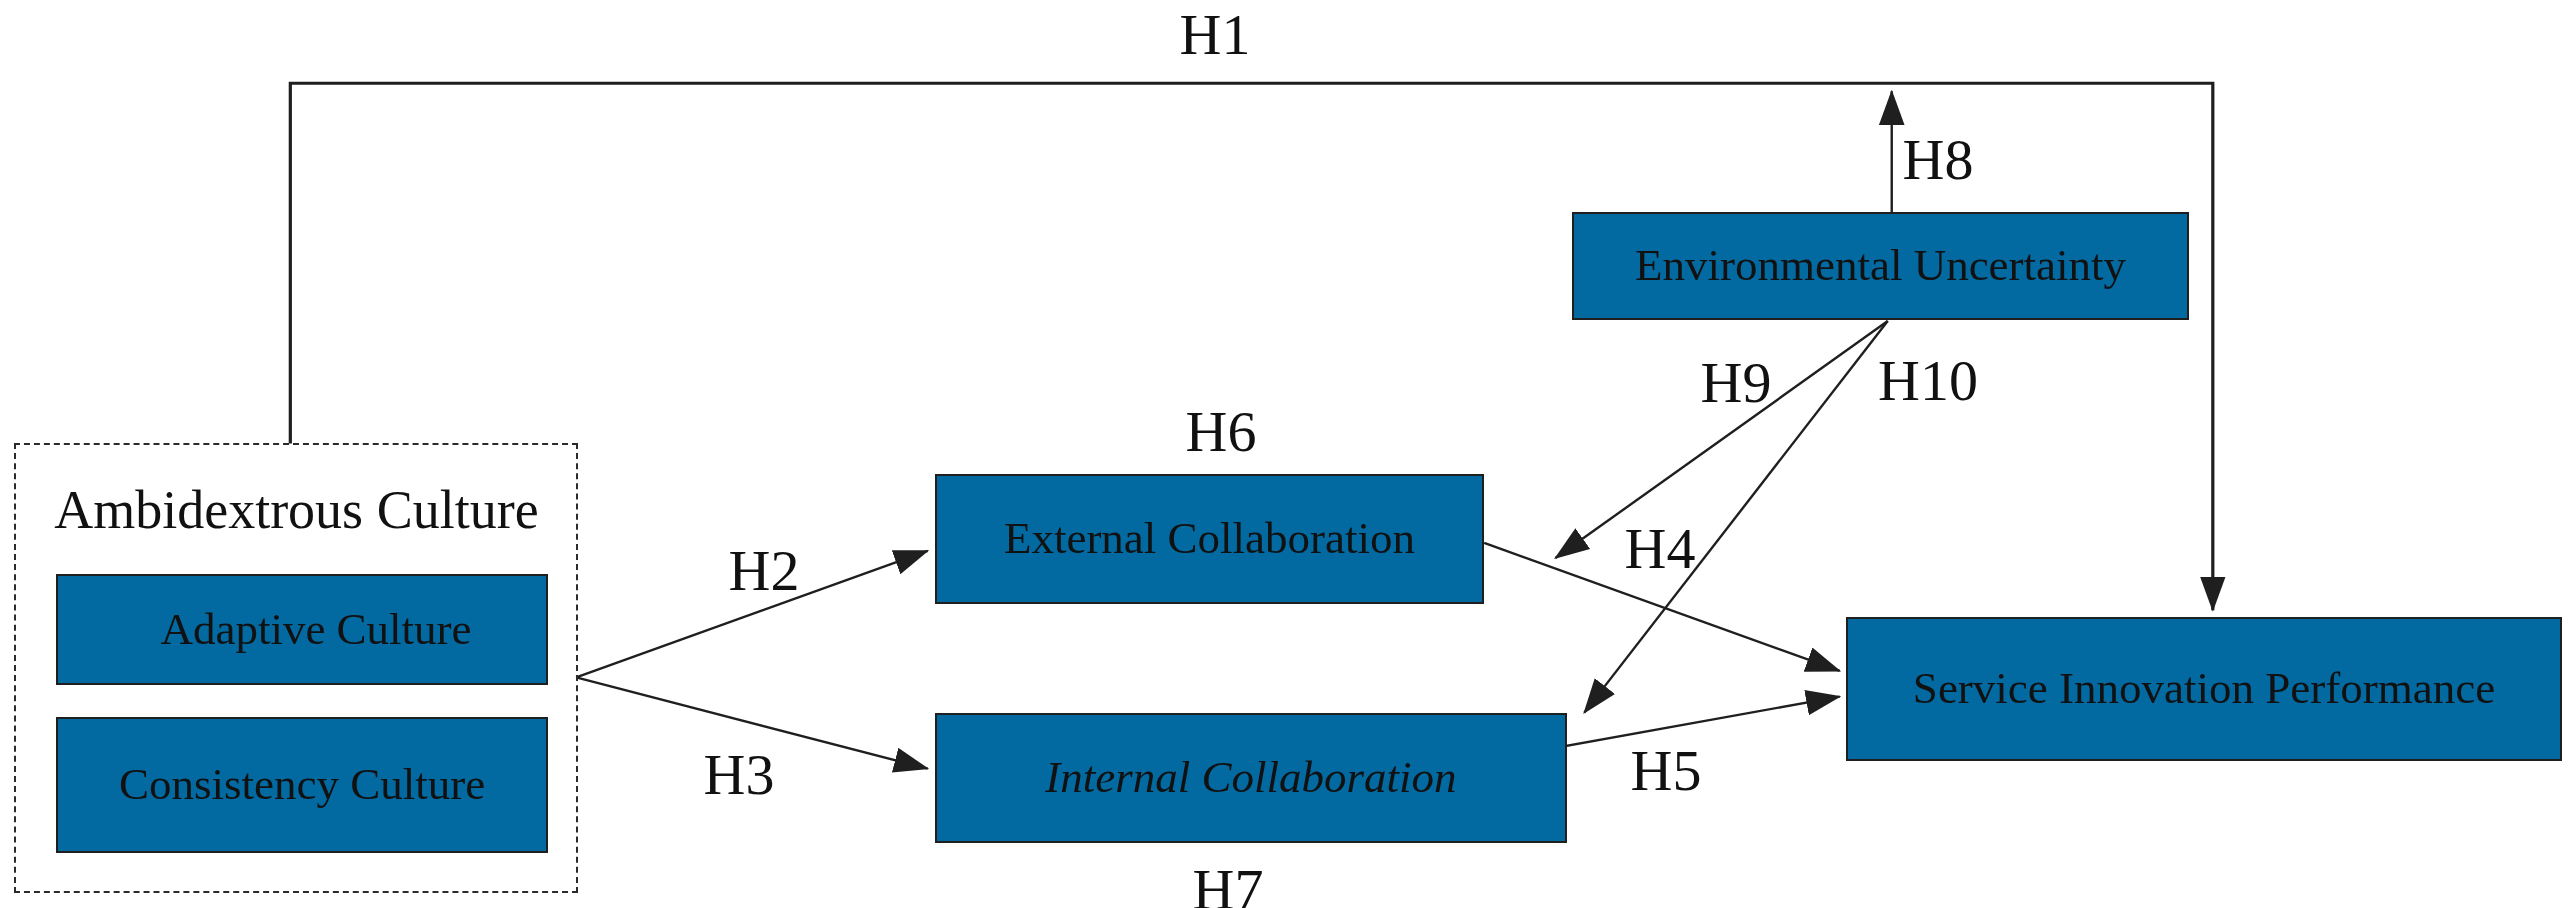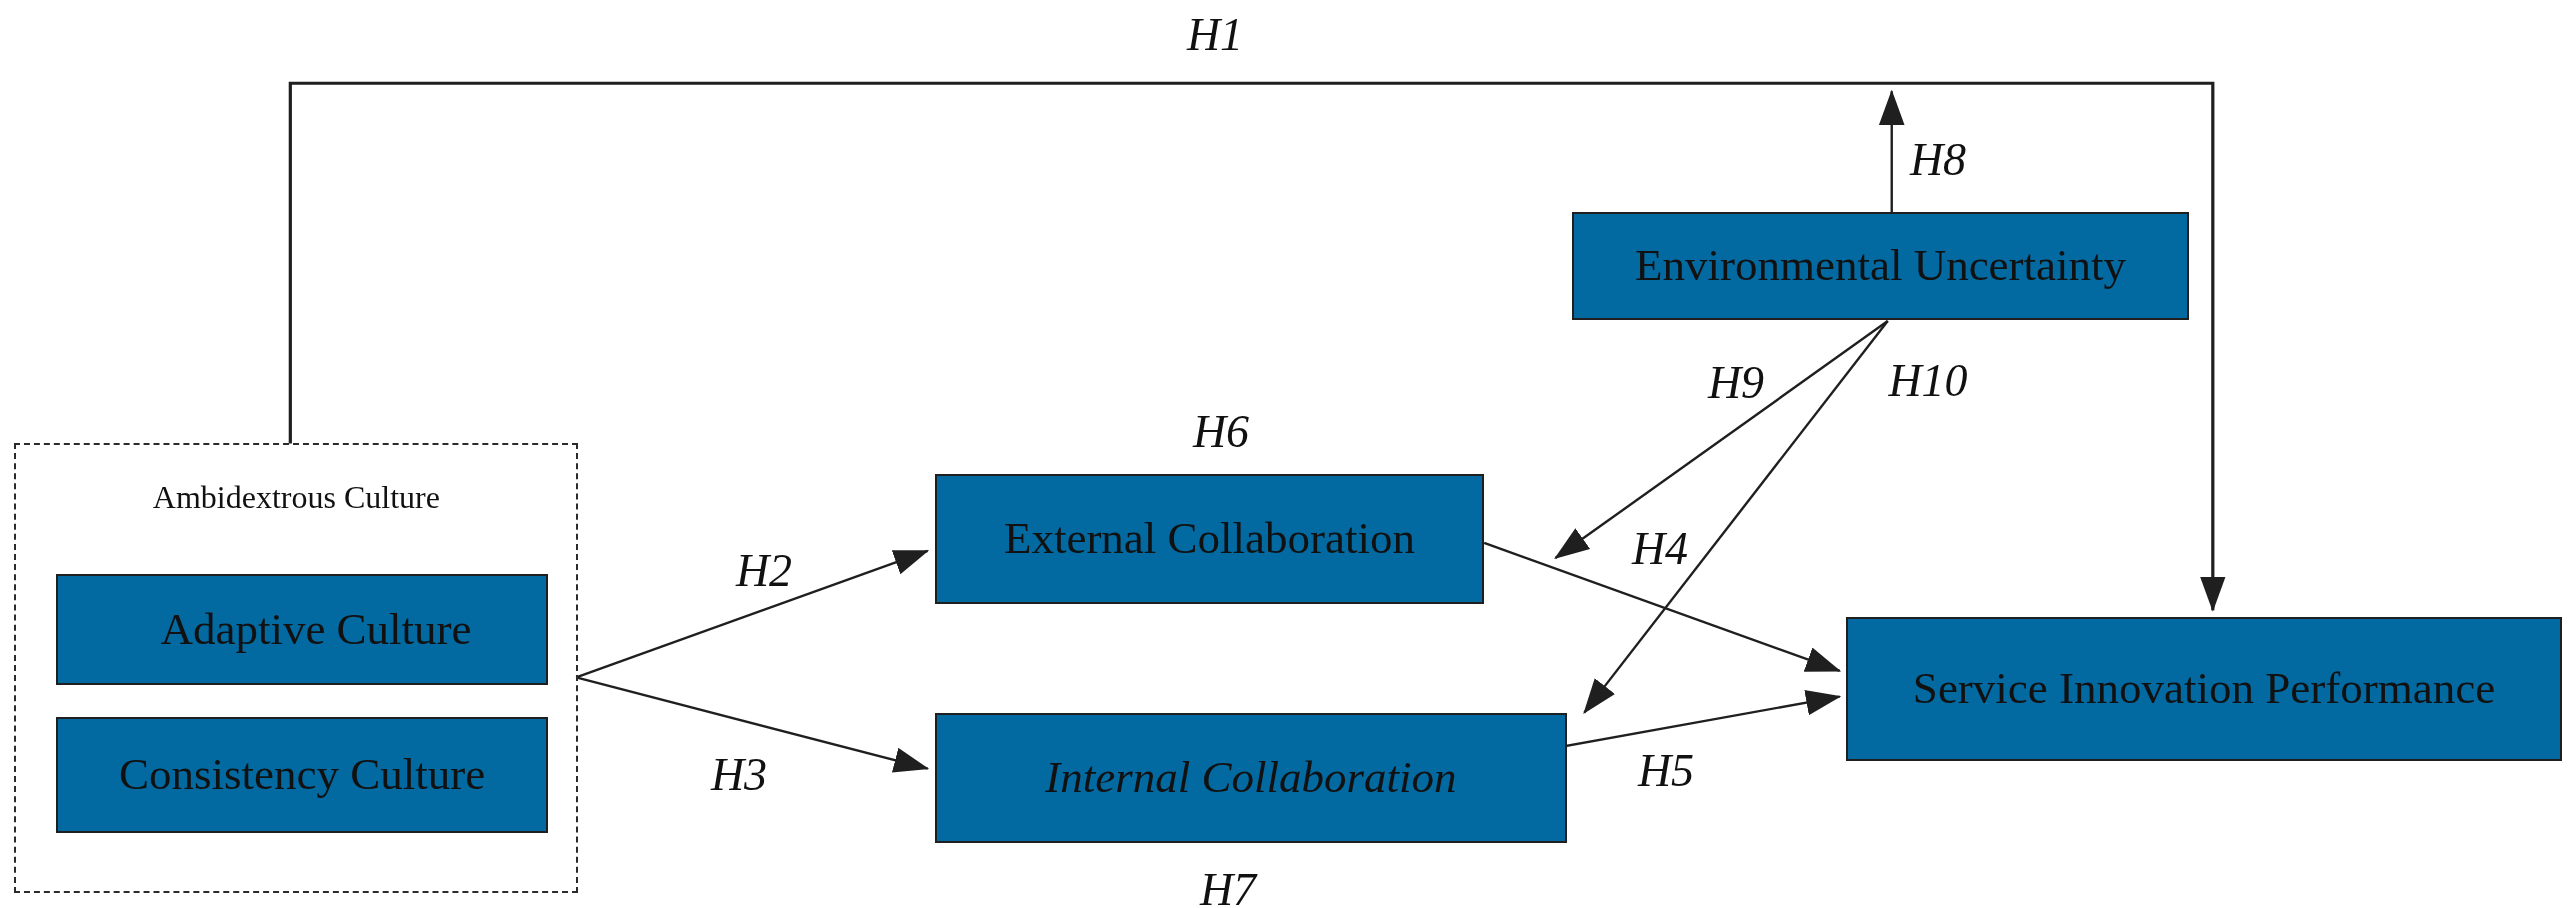--- a/index.html
+++ b/index.html
@@ -37,28 +37,27 @@
     position: absolute;
     border: 2.4px dashed #2b2b2b;
     background: transparent;
   }
   .group-label {
     position: absolute;
     left: 0;
     right: 0;
     top: 34px;
     text-align: center;
-    font-size: 32px;
+    font-size: 54px;
   }
   .hlabel {
     position: absolute;
     transform: translate(-50%, -50%);
-    font-size: 46px;
+    font-size: 58px;
     white-space: nowrap;
-    font-style: italic;
   }
 </style>
 </head>
 <body>
 
 <div class="canvas">
 
   <svg class="connector-layer" width="2576" height="908" viewBox="0 0 3216 1134">
     <defs>
       <marker id="arrow" markerUnits="userSpaceOnUse" markerWidth="46" markerHeight="34" refX="42" refY="16" orient="auto">
@@ -84,21 +83,21 @@
   </svg>
 
   <div class="group-box" style="left:14.4px; top:443px; width:564px; height:450px;">
     <div class="group-label">Ambidextrous Culture</div>
   </div>
 
   <div class="node" style="left:56px; top:574px; width:492px; height:111px;padding-left:28px;">
     <span>Adaptive Culture</span>
   </div>
 
-  <div class="node" style="left:56px; top:717px; width:492px; height:116px;">
+  <div class="node" style="left:56px; top:717px; width:492px; height:136px;">
     <span>Consistency Culture</span>
   </div>
 
   <div class="node" style="left:935px; top:474px; width:549px; height:130px;">
     <span>External Collaboration</span>
   </div>
 
   <div class="node" style="left:935px; top:713px; width:632px; height:130px;font-style:italic;">
     <span>Internal Collaboration</span>
   </div>

